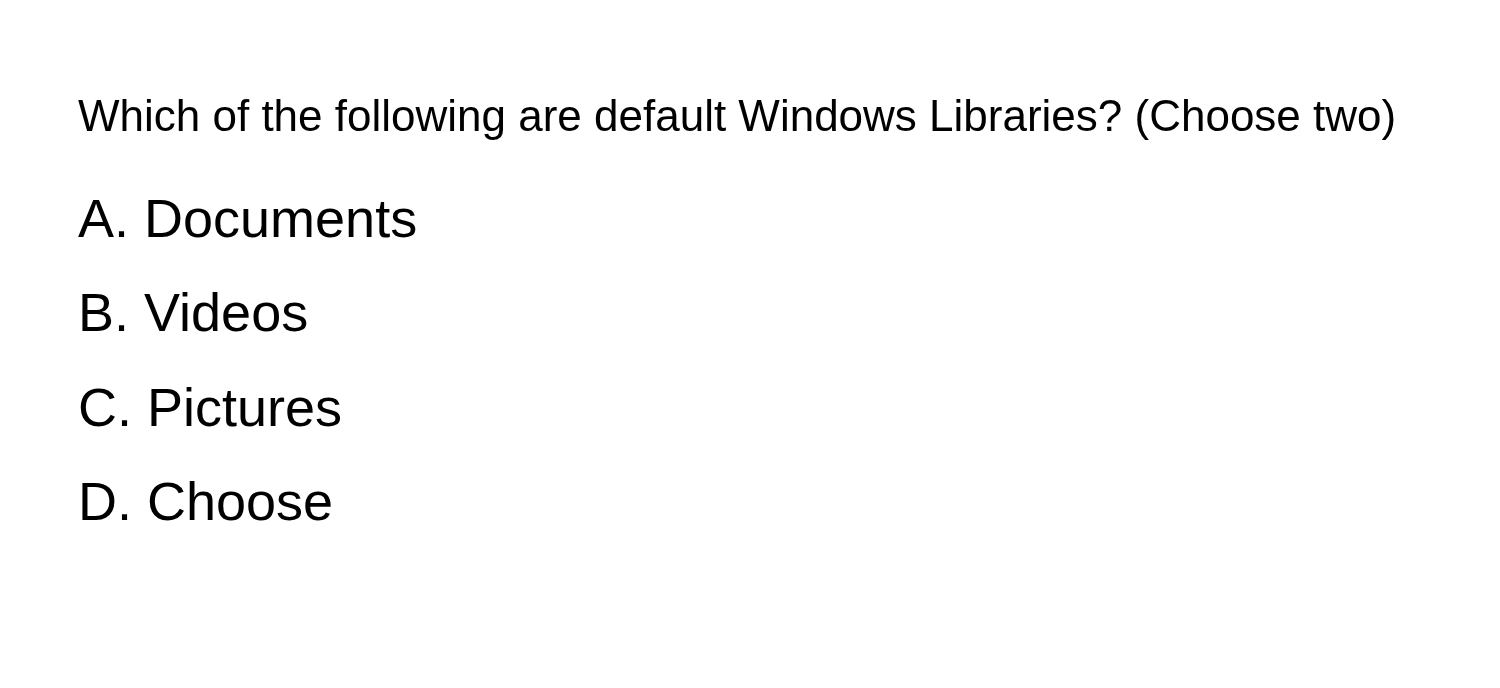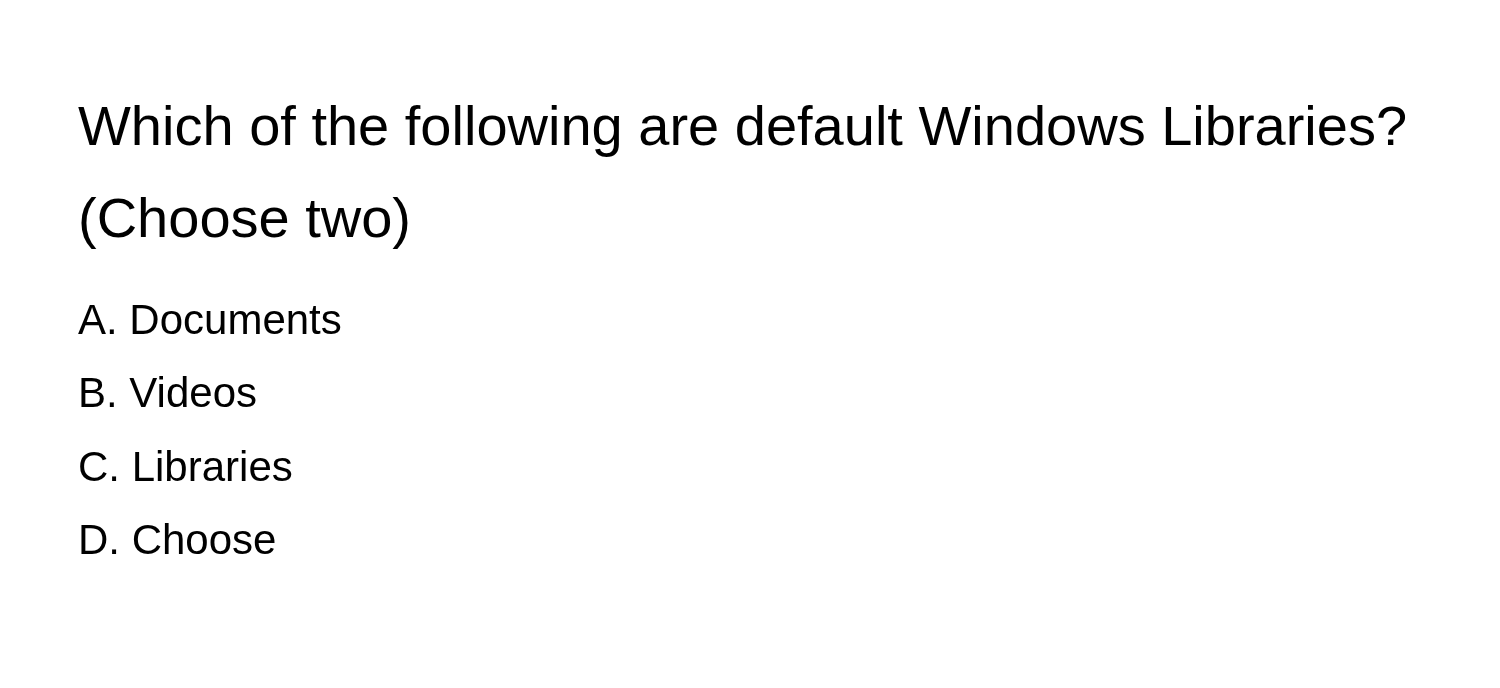--- a/index.html
+++ b/index.html
@@ -8,33 +8,33 @@
       box-sizing: border-box;
     }
     body {
       width: 1500px;
       height: 688px;
       background: #ffffff;
       font-family: -apple-system, BlinkMacSystemFont, "Segoe UI", Helvetica, Arial, sans-serif;
       padding: 80px 78px;
     }
     .question-text {
-      font-size: 56px;
+      font-size: 44px;
       color: #000000;
       line-height: 1.65;
       margin-bottom: 18px;
       font-weight: 400;
     }
     .option {
-      font-size: 42px;
+      font-size: 54px;
       color: #000000;
       line-height: 1.75;
       font-weight: 400;
     }
   </style>
 </head>
 <body>
 
 <div class="question-text">Which of the following are default Windows Libraries? (Choose two)</div>
 <div class="option">A. Documents</div>
 <div class="option">B. Videos</div>
-<div class="option">C. Libraries</div>
+<div class="option">C. Pictures</div>
 <div class="option">D. Choose</div>
 
 </body></html>

